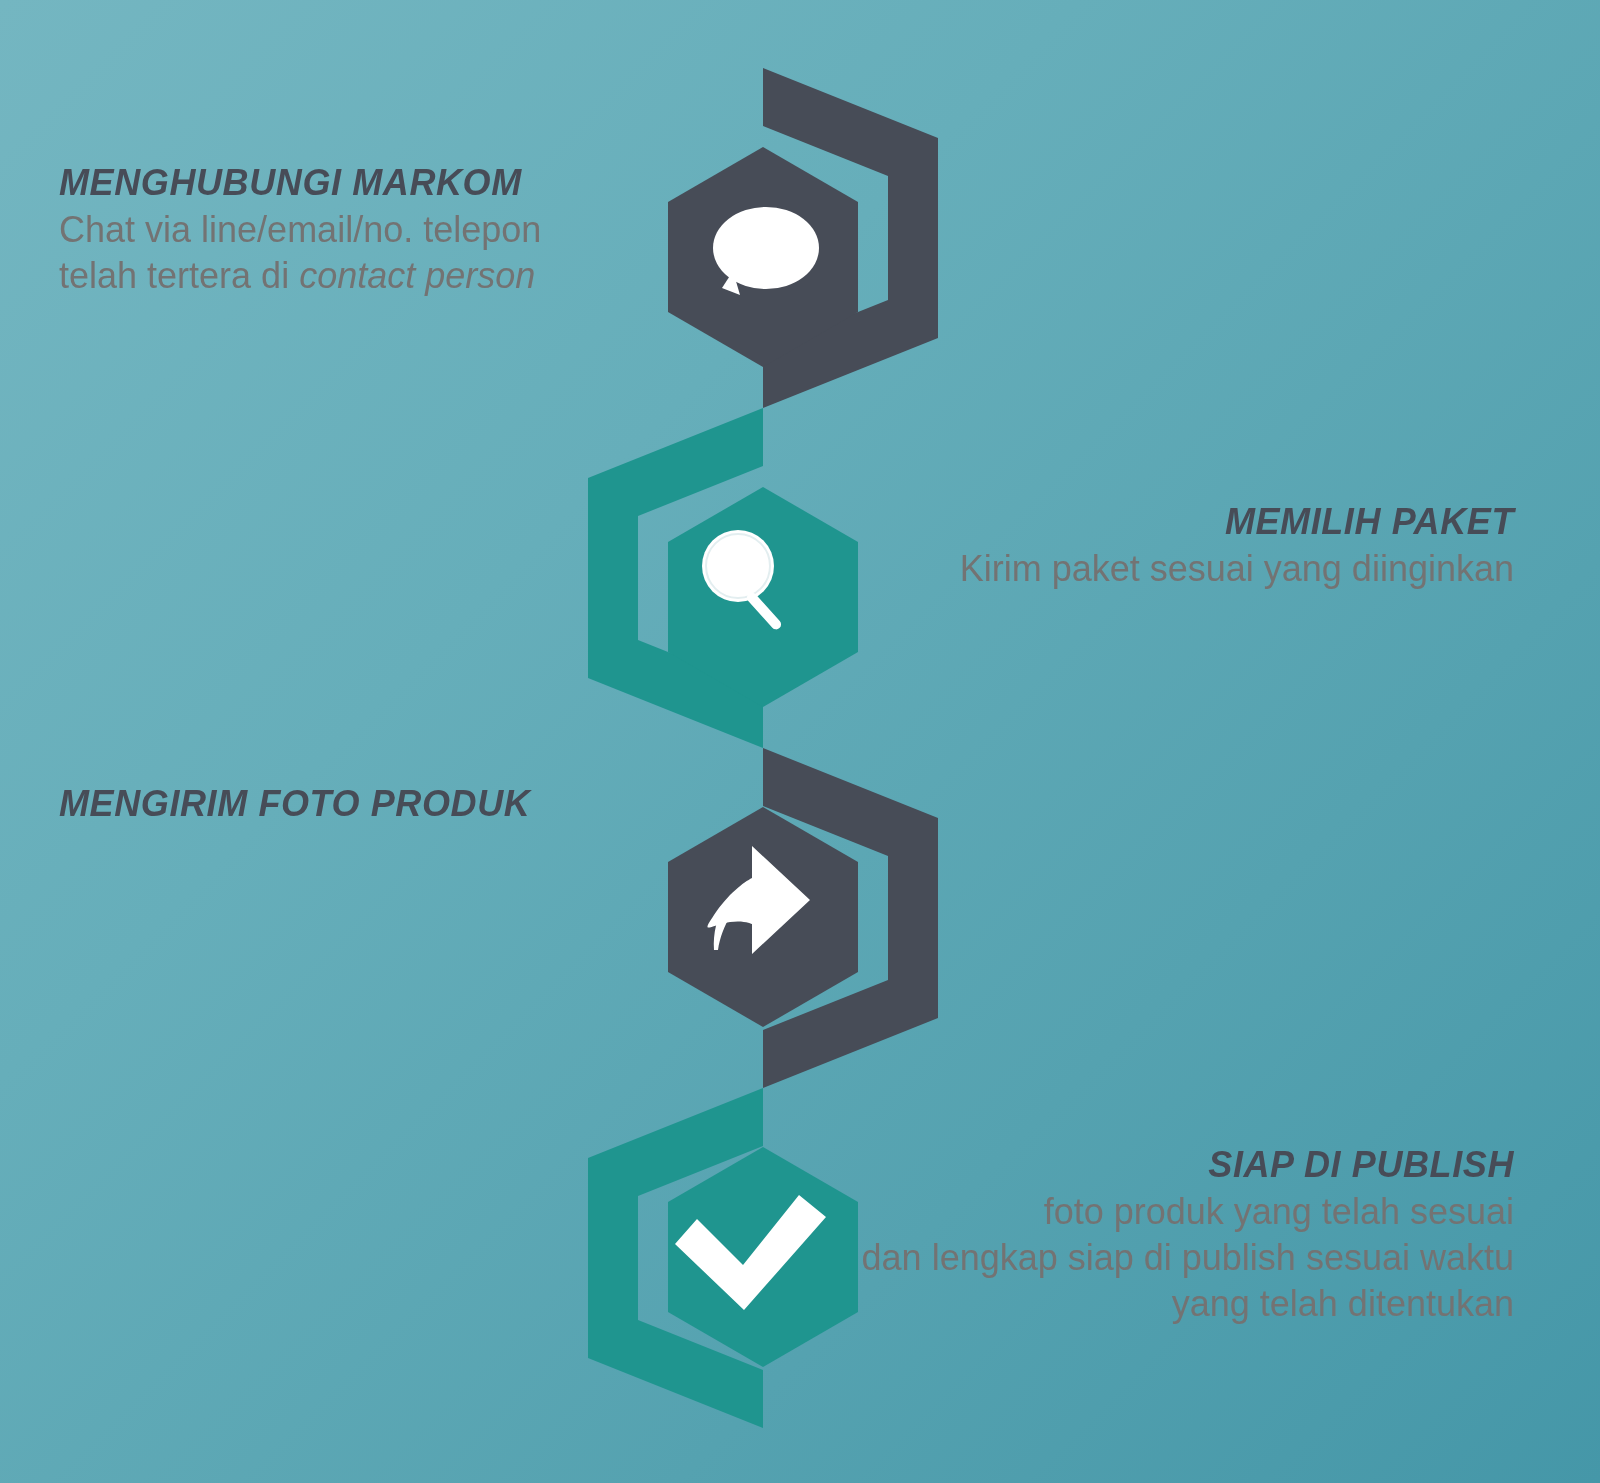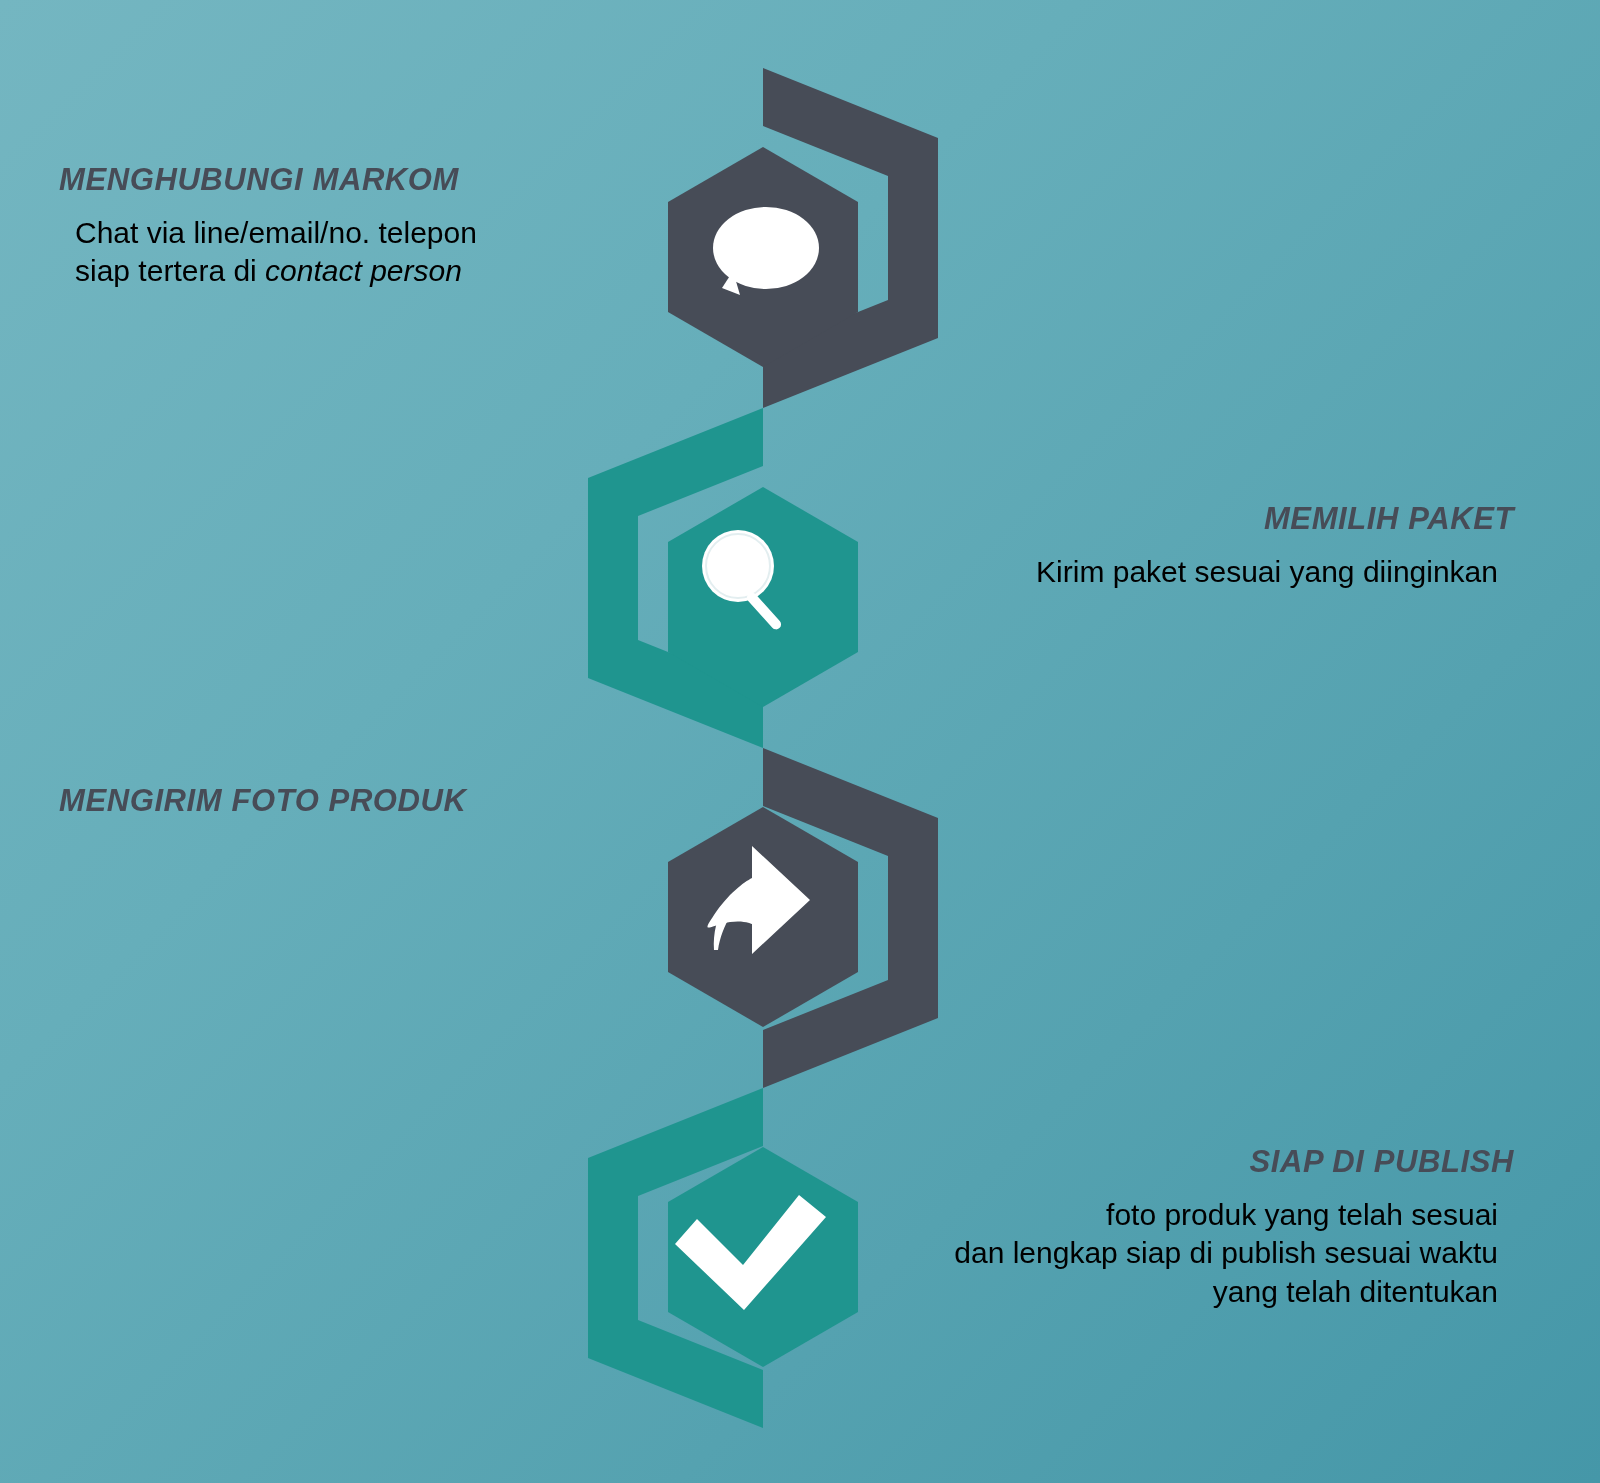--- a/index.html
+++ b/index.html
@@ -7,26 +7,26 @@
     width:1600px;height:1483px;
     font-family:"Liberation Sans", sans-serif;
     background:linear-gradient(135deg,#74b6c1 0%,#66aeba 35%,#55a2b0 70%,#4597a8 100%);
     overflow:hidden;position:relative;
   }
   #flow-svg{position:absolute;left:0;top:0;width:1600px;height:1483px;}
 
   .step-text{position:absolute;}
   .step-title{
     font-weight:bold;font-style:italic;
-    font-size:31px;letter-spacing:0.6px;
+    font-size:36px;letter-spacing:0.6px;
     color:#474c57;line-height:1.12;margin:0 0 4px 0;
     white-space:nowrap;
   }
   .step-desc{
-    font-size:30px;color:#000000;line-height:1.28;margin:16px;
+    font-size:36px;color:#737373;line-height:1.28;margin:0;
     font-weight:400;
   }
   .step-desc .it{font-style:italic;}
 
   .left{text-align:left;}
   .right{text-align:right;}
 
   #step-1-text{left:59px;top:163px;width:560px;}
   #step-2-text{left:900px;top:502px;width:614px;}
   #step-3-text{left:59px;top:784px;width:600px;}
@@ -139,21 +139,21 @@
         L 675,1244
         Z"></path>
     </g>
   </g>
 </svg>
 
 <div class="step-text left" id="step-1-text">
   <div class="step-title">MENGHUBUNGI MARKOM</div>
   <div class="step-desc">
     <span>Chat via line/email/no. telepon</span><br>
-    <span>siap tertera di </span><span class="it">contact person</span>
+    <span>telah tertera di </span><span class="it">contact person</span>
   </div>
 </div>
 
 <div class="step-text right" id="step-2-text">
   <div class="step-title">MEMILIH PAKET</div>
   <div class="step-desc">
     <span>Kirim paket sesuai yang diinginkan</span>
   </div>
 </div>
 

